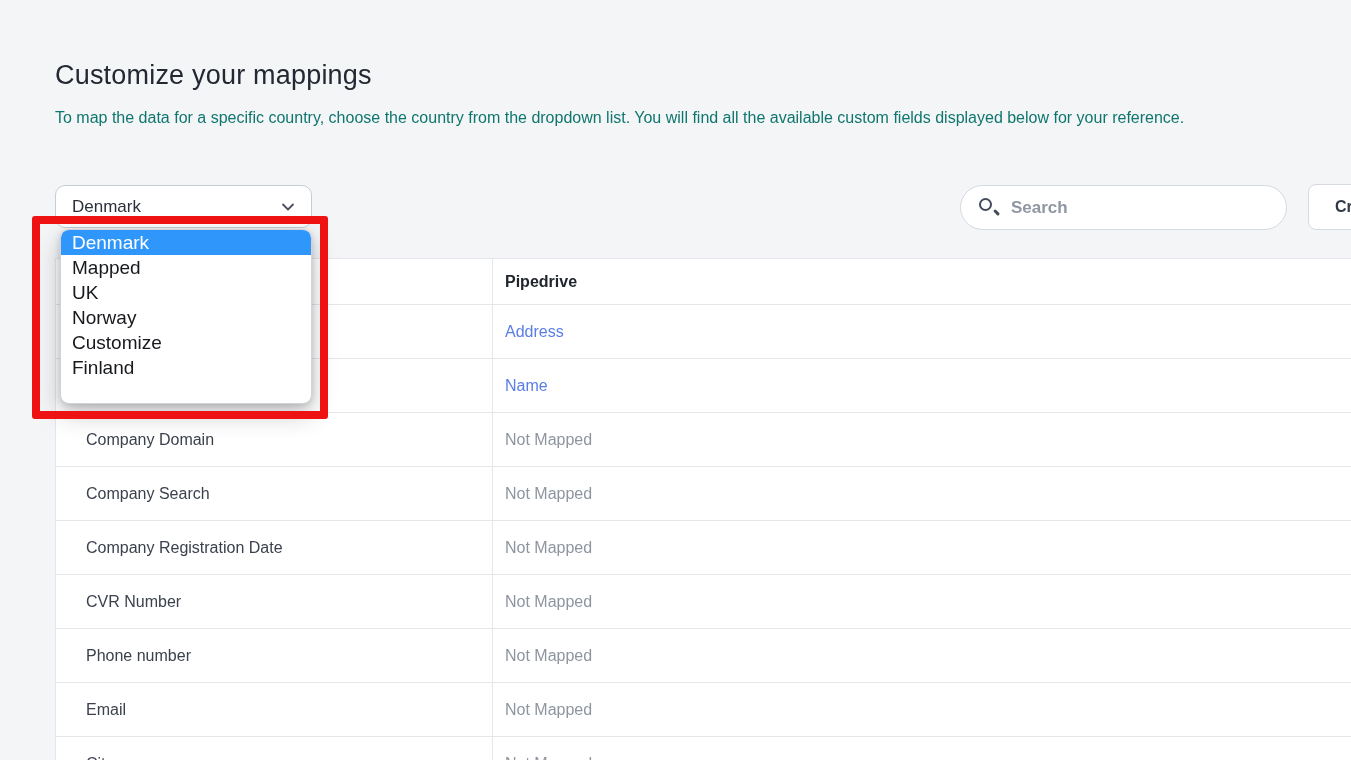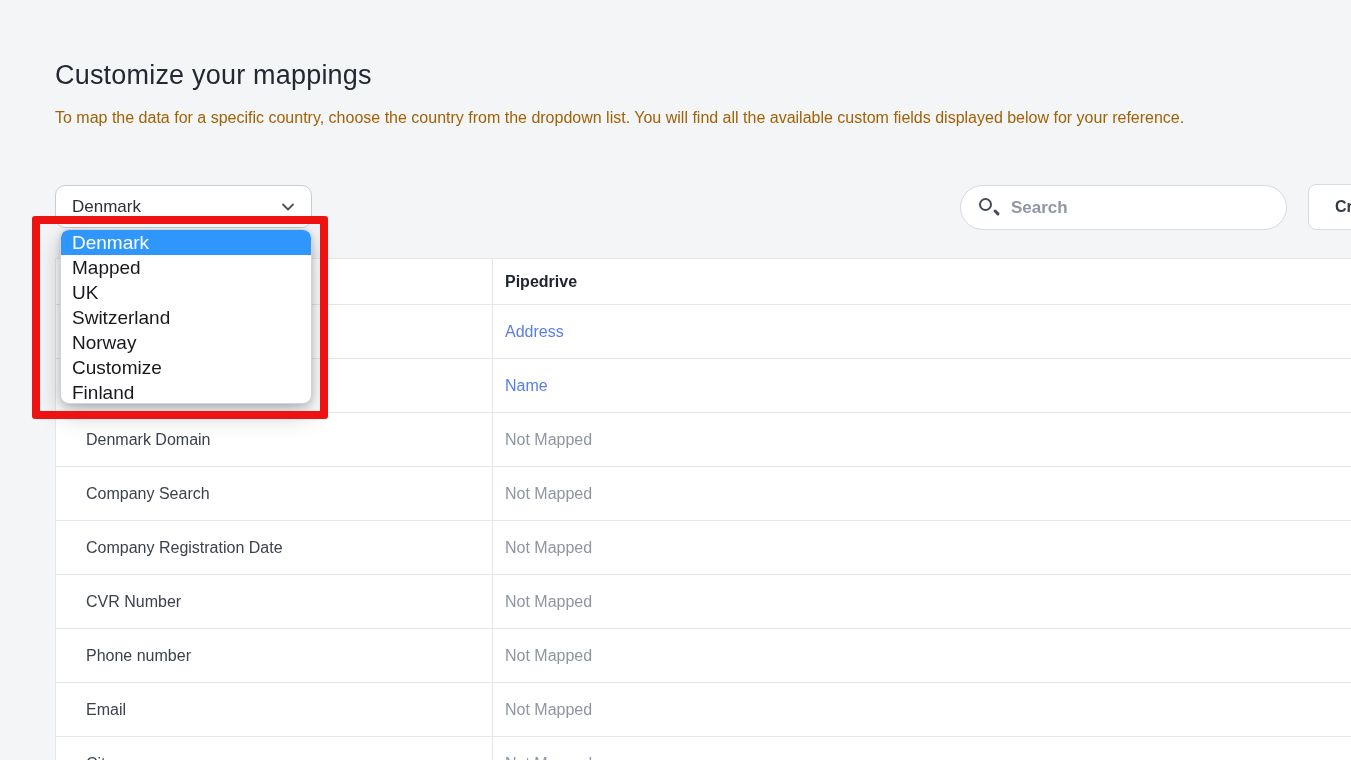--- a/index.html
+++ b/index.html
@@ -10,21 +10,21 @@
     font-family: "Liberation Sans", "DejaVu Sans", sans-serif;
     position: relative;
   }
   .page-title {
     position: absolute; left: 55px; top: 60px;
     font-size: 27px; font-weight: 500; color: #232832;
     letter-spacing: 0.2px;
   }
   .page-subtitle {
     position: absolute; left: 55px; top: 109px;
-    font-size: 16px; color: #a16207;
+    font-size: 16px; color: #0f766e;
     white-space: nowrap;
   }
 
   
   .select-control {
     position: absolute; left: 55px; top: 185px;
     width: 257px; height: 43px;
     background: #fff;
     border: 1px solid #c7cdd6;
     border-radius: 10px;
@@ -183,21 +183,21 @@
 
   <div class="t-row">
     <div class="cell-field"></div>
     <div class="cell-value link">Address</div>
   </div>
   <div class="t-row">
     <div class="cell-field"></div>
     <div class="cell-value link">Name</div>
   </div>
   <div class="t-row">
-    <div class="cell-field">Denmark Domain</div>
+    <div class="cell-field">Company Domain</div>
     <div class="cell-value">Not Mapped</div>
   </div>
   <div class="t-row">
     <div class="cell-field">Company Search</div>
     <div class="cell-value">Not Mapped</div>
   </div>
   <div class="t-row">
     <div class="cell-field">Company Registration Date</div>
     <div class="cell-value">Not Mapped</div>
   </div>
@@ -216,19 +216,18 @@
   <div class="t-row">
     <div class="cell-field">City</div>
     <div class="cell-value">Not Mapped</div>
   </div>
 </div>
 
 <div class="dropdown-popup">
   <div class="dropdown-option selected">Denmark</div>
   <div class="dropdown-option">Mapped</div>
   <div class="dropdown-option">UK</div>
-  <div class="dropdown-option">Switzerland</div>
   <div class="dropdown-option">Norway</div>
   <div class="dropdown-option">Customize</div>
   <div class="dropdown-option">Finland</div>
 </div>
 
 <div class="annotation-rect"></div>
 
 </body></html>

